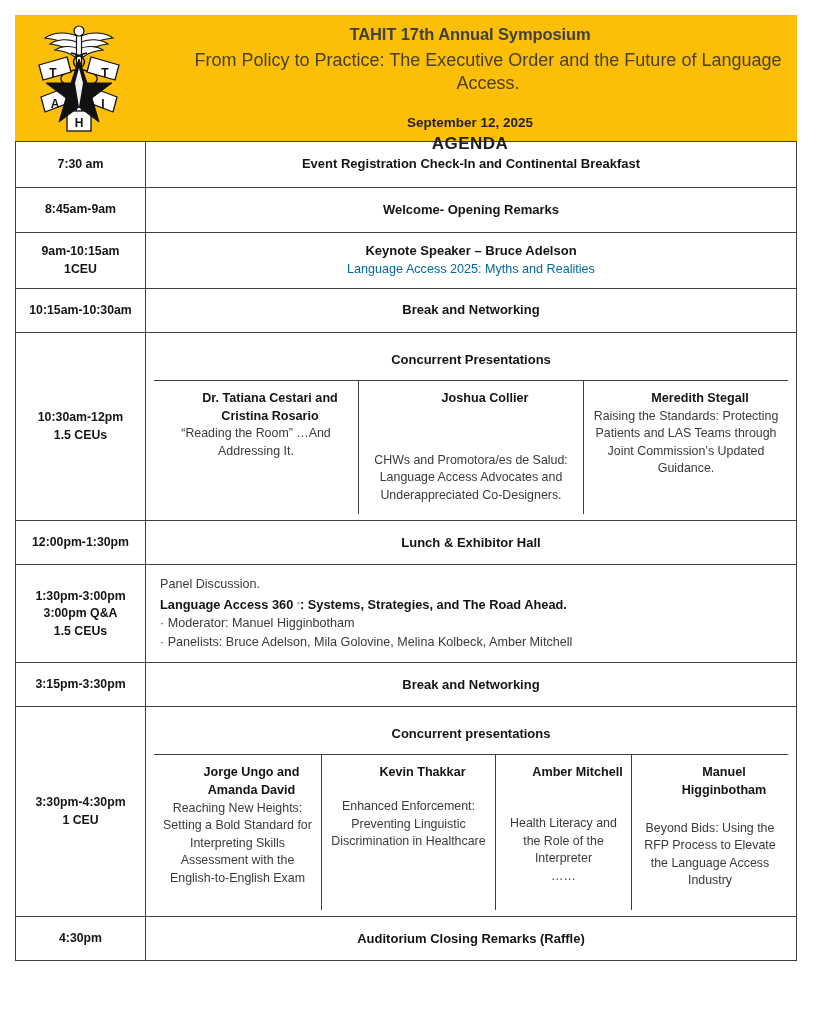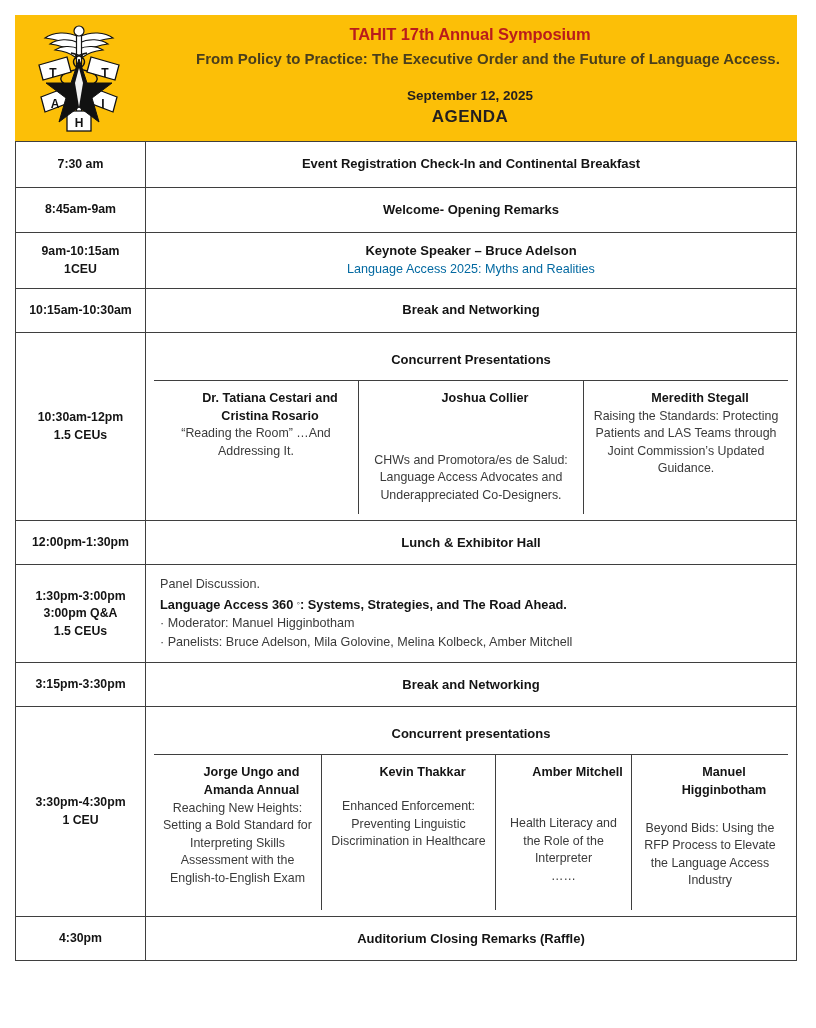--- a/index.html
+++ b/index.html
@@ -44,27 +44,27 @@
     display: flex;
     flex-direction: column;
     align-items: center;
     justify-content: flex-start;
     padding-top: 9px;
     text-align: center;
   }
   .h-title {
     font-size: 16.5px;
     font-weight: bold;
-    color: #b91c1c;
+    color: #404040;
     letter-spacing: -0.1px;
     line-height: 1.25;
   }
   .h-sub {
-    font-size: 15px;
-    font-weight: bold;
+    font-size: 18px;
+    font-weight: normal;
     color: #4a3f1c;
     line-height: 1.3;
     margin-top: 4px;
     margin-left: 36px;
   }
   .h-date {
     font-size: 13.5px;
     font-weight: bold;
     color: #231f20;
     margin-top: 20px;
@@ -344,21 +344,21 @@
 
       <tr>
         <td class="time-cell">
           <div>3:30pm-4:30pm</div>
           <div>1 CEU</div>
         </td>
         <td class="nested">
           <div class="conc-head">Concurrent presentations</div>
           <div class="conc-row c4" style="min-height:155px">
             <div class="conc-cell">
-              <div class="conc-name">Jorge Ungo and Amanda Annual</div>
+              <div class="conc-name">Jorge Ungo and Amanda David</div>
               <div class="conc-desc">Reaching New Heights: Setting a Bold Standard for Interpreting Skills Assessment with the English-to-English Exam</div>
             </div>
             <div class="conc-cell">
               <div class="conc-name">Kevin Thakkar</div>
               <div class="conc-desc" style="margin-top:16px">Enhanced Enforcement: Preventing Linguistic Discrimination in Healthcare</div>
             </div>
             <div class="conc-cell">
               <div class="conc-name">Amber Mitchell</div>
               <div class="conc-desc" style="margin-top:33px">Health Literacy and the Role of the Interpreter</div>
               <div class="conc-dots">……</div>

